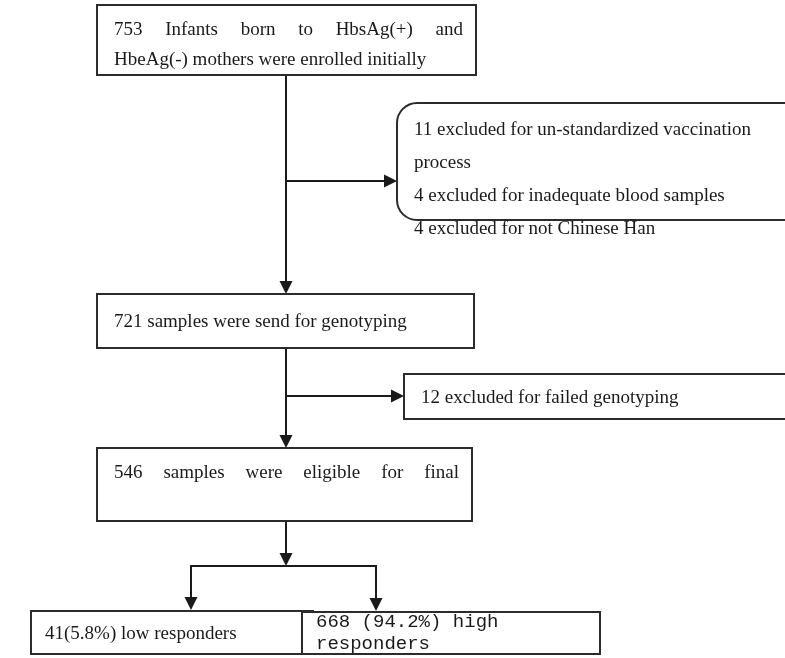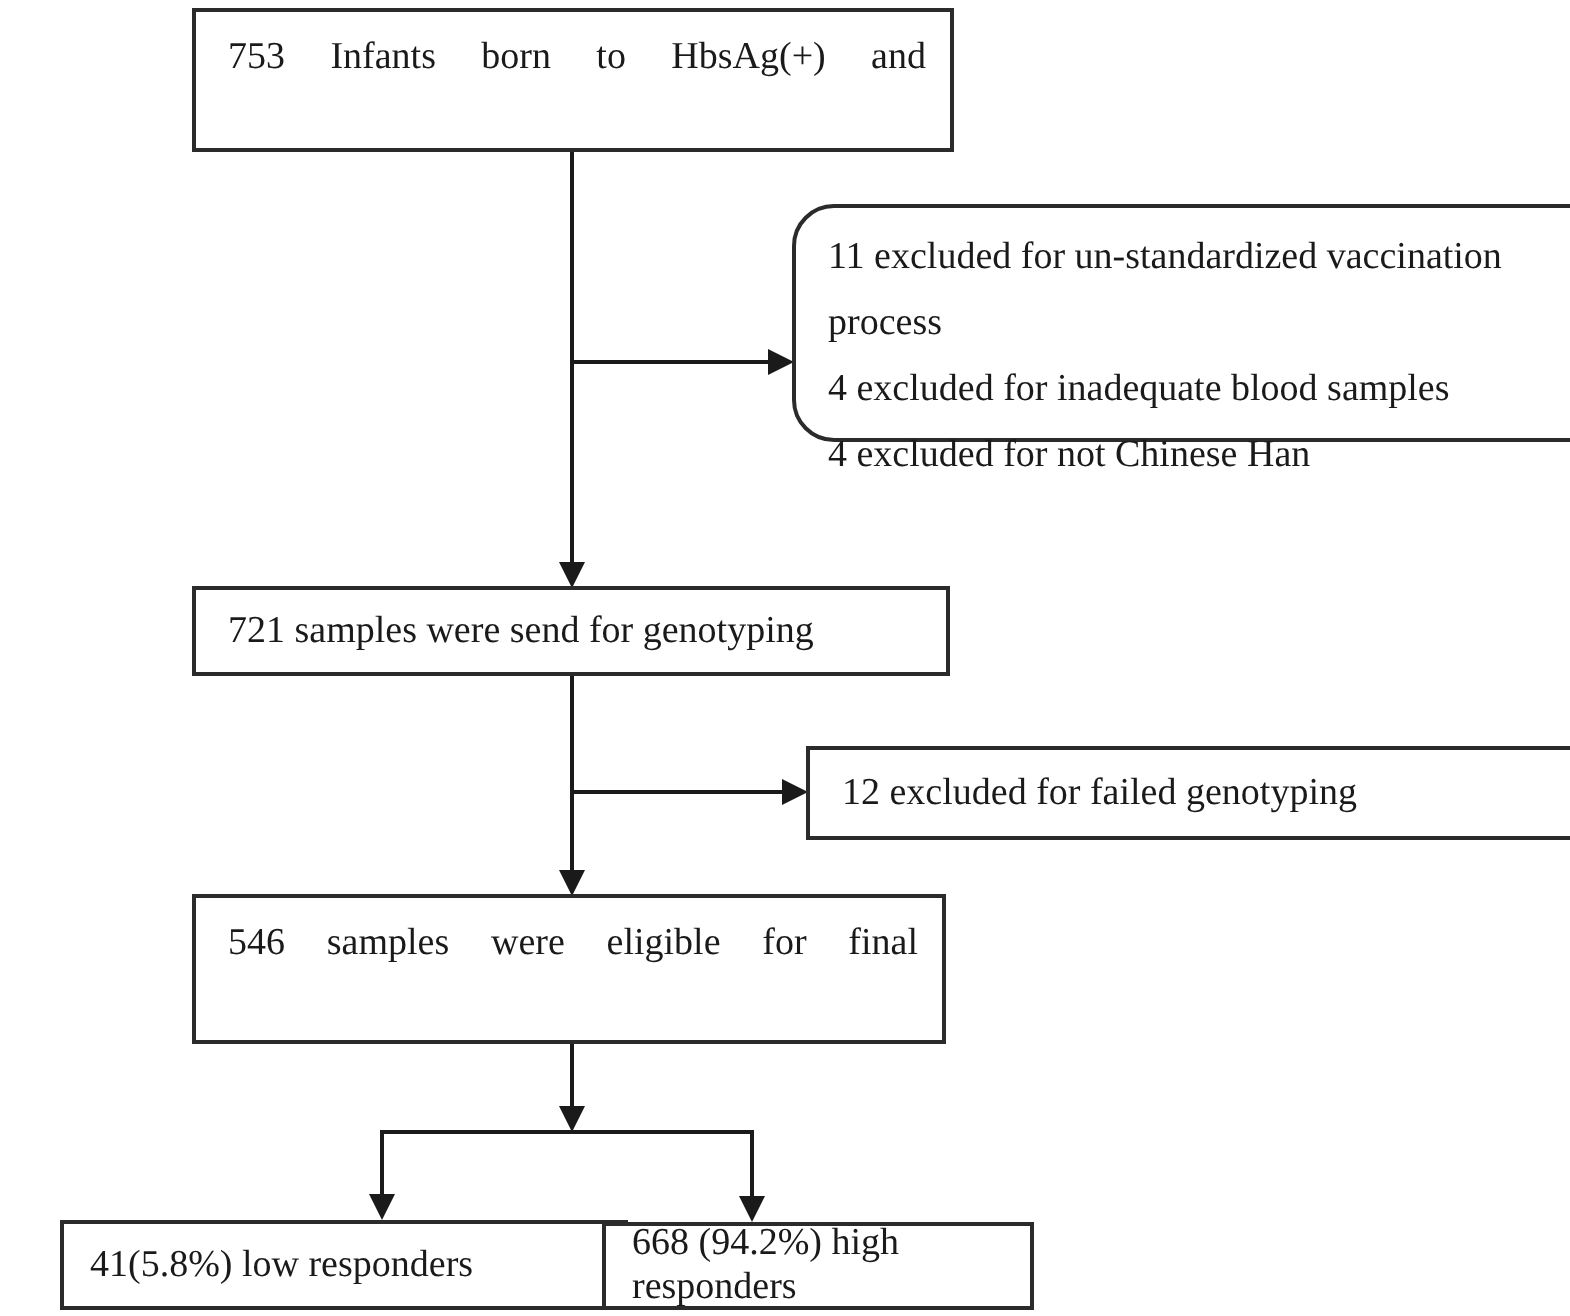--- a/index.html
+++ b/index.html
@@ -57,25 +57,25 @@
     display: flex;
     align-items: center;
     padding-left: 16px;
   }
   .node.single.tight {
     padding-left: 13px;
   }
   
   .n-enrolled           { left: 68px;  top: 4px;   width: 381px; height: 72px; }
   .n-excluded-initial   { left: 368px; top: 102px; width: 414px; height: 119px; border-radius: 21px; }
-  .n-genotyping         { left: 68px;  top: 293px; width: 379px; height: 45px; font-family: Liberation Serif, serif; }
+  .n-genotyping         { left: 68px;  top: 293px; width: 379px; height: 56px; font-family: Liberation Serif, serif; }
   .n-excluded-genotyping{ left: 375px; top: 373px; width: 407px; height: 47px; }
   .n-eligible           { left: 68px;  top: 447px; width: 377px; height: 75px; }
   .n-low-responders     { left: 2px;   top: 610px; width: 284px; height: 45px; }
-  .n-high-responders    { left: 273px; top: 611px; width: 216px; height: 44px; }
+  .n-high-responders    { left: 273px; top: 611px; width: 300px; height: 44px; font-family: Liberation Mono, monospace; }
 </style>
 </head>
 <body>
 
 <div class="canvas" style="--bg: #ffffff; --text: #1a1a1a; --border: #2b2b2b; --arrow: #1a1a1a;">
 
   <svg class="connectors" width="785" height="658" viewBox="0 0 785 658">
 
     <g>
       <line x1="258" y1="76" x2="258" y2="282"></line>
@@ -106,20 +106,21 @@
       <line x1="163" y1="566" x2="348" y2="566"></line>
       <line x1="163" y1="565" x2="163" y2="598"></line>
       <polygon points="163,610 156.5,597 169.5,597"></polygon>
       <line x1="348" y1="565" x2="348" y2="599"></line>
       <polygon points="348,611 341.5,598 354.5,598"></polygon>
     </g>
   </svg>
 
   <div class="node para n-enrolled">
     <div class="line-justify">753 Infants born to HbsAg(+) and</div>
+    <div>HbeAg(-) mothers were enrolled initially</div>
   </div>
 
   <div class="node list n-excluded-initial">
     <div>11 excluded for un-standardized vaccination process</div>
     <div>4 excluded for inadequate blood samples</div>
     <div>4 excluded for not Chinese Han</div>
   </div>
 
   <div class="node single n-genotyping">
     <span>721 samples were send for genotyping</span>

